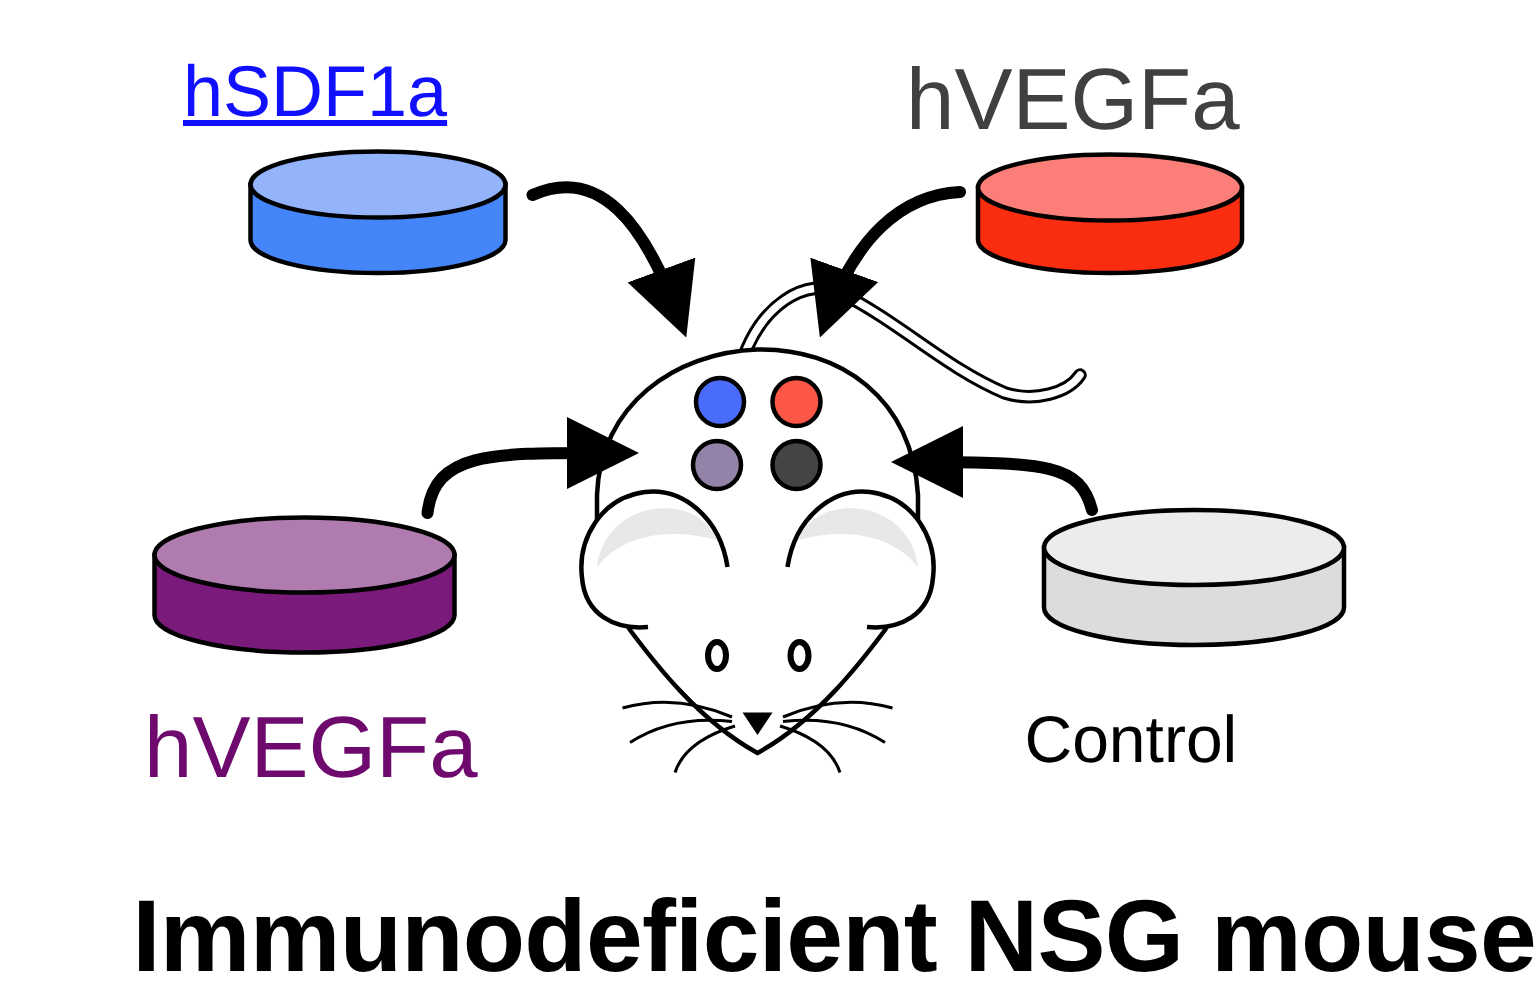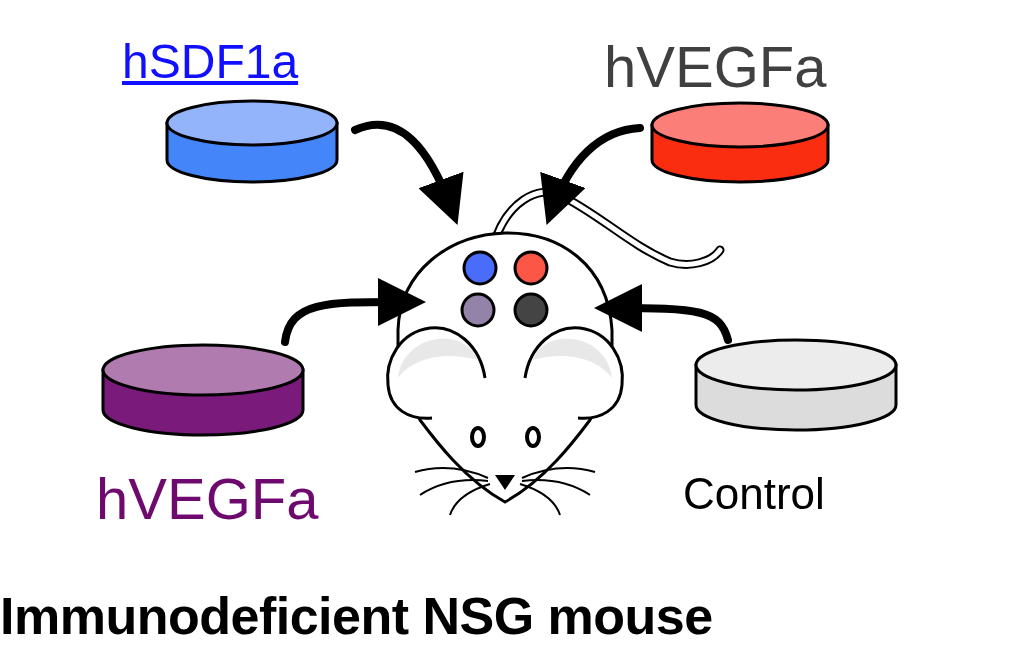--- a/index.html
+++ b/index.html
@@ -2,21 +2,21 @@
 <html><head>
 <meta charset="utf-8">
 <style>
   html, body { margin:0; padding:0; background:#ffffff; }
   body { width:1024px; height:667px; position:relative; overflow:hidden; font-family:"Liberation Sans", sans-serif; }
   .label { position:absolute; font-family:"Liberation Sans", sans-serif; white-space:nowrap; line-height:1; }
   #lbl-sdf { left:122px; top:38px; font-size:48px;text-decoration:underline; }
   #lbl-vegf { left:604px; top:38px; font-size:58px; }
   #lbl-tnf { left:96px; top:470px; font-size:58px; }
   #lbl-ctrl { left:683px; top:472px; font-size:44px; }
-  #title { left:0; width:1024px; text-align:left; top:590px; font-size:52px; font-weight:bold; letter-spacing:-0.5px; }
+  #title { left:0; width:1024px; text-align:right; top:590px; font-size:68px; font-weight:bold; letter-spacing:-0.5px; }
   svg { position:absolute; left:0; top:0; }
 </style>
 </head>
 <body>
 
 <svg width="1024" height="667" viewBox="0 0 1024 667">
   <defs>
     <marker id="arrowhead" markerWidth="6" markerHeight="6" refX="4" refY="3" orient="auto" markerUnits="strokeWidth">
       <path d="M0,0 L6,3 L0,6 Z" fill="#000"></path>
     </marker>

